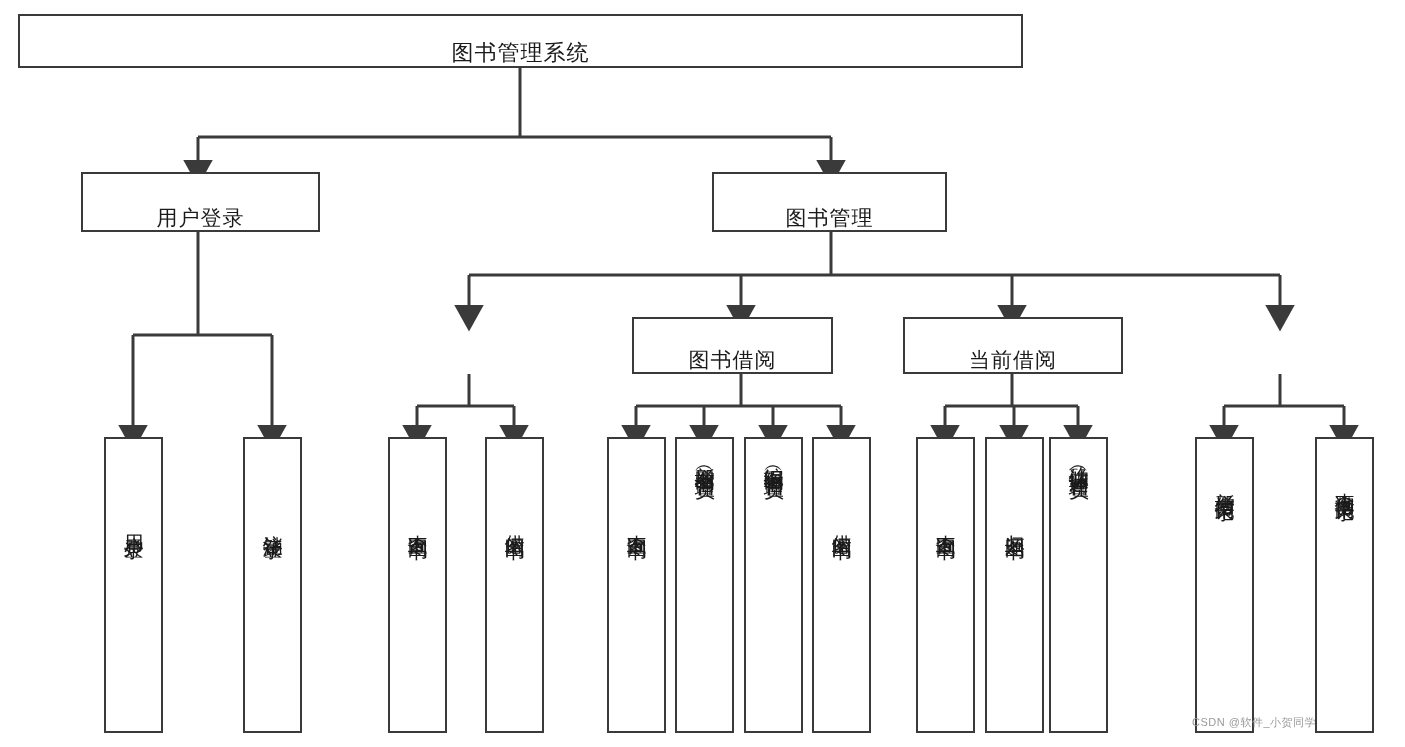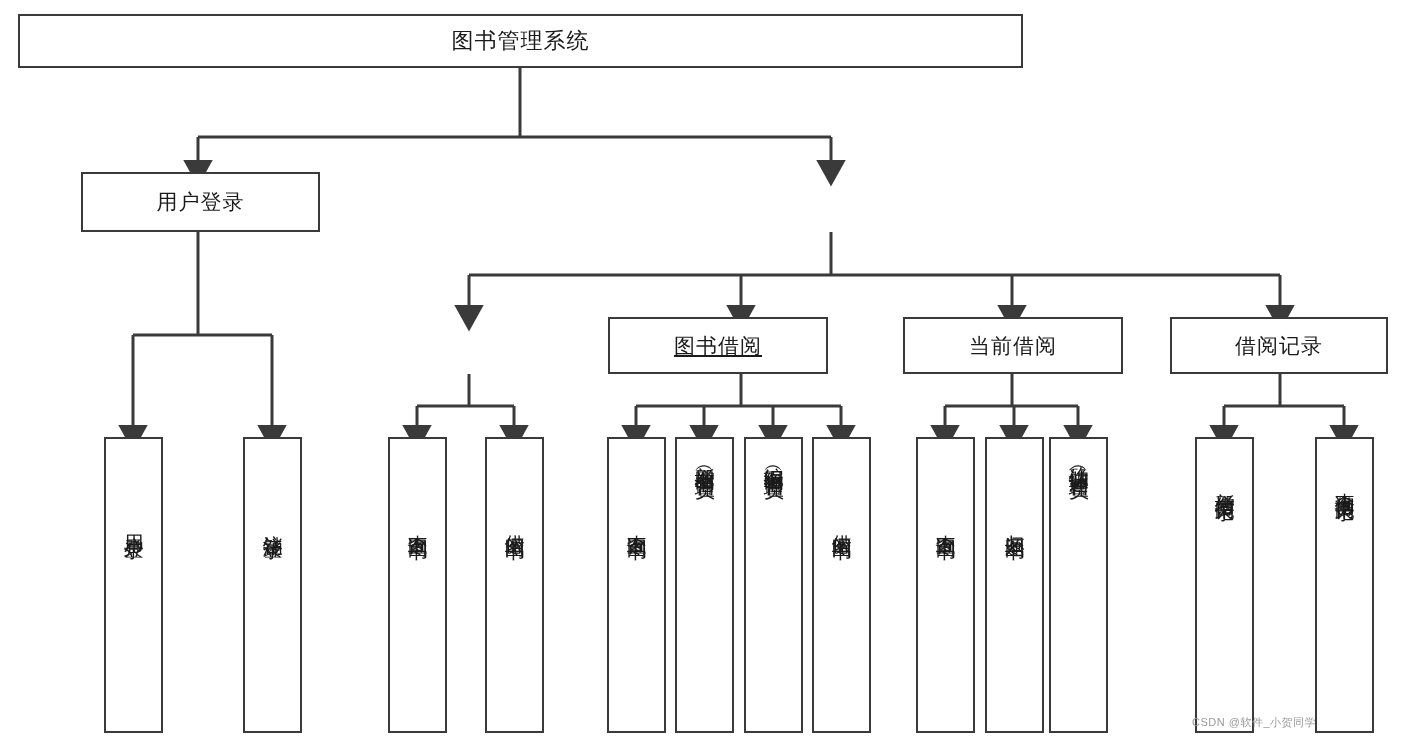--- a/index.html
+++ b/index.html
@@ -25,21 +25,21 @@
     width: 1405px;
     height: 747px;
     pointer-events: none;
   }
   .node {
     position: absolute;
     box-sizing: border-box;
     background: #ffffff;
     border: 2.5px solid #3a3a3a;
     display: flex;
-    align-items: center;
+    align-items: flex-end;
     justify-content: center;
     color: #1a1a1a;
   }
   .node.horiz {
     font-size: 21px;
     letter-spacing: 1px;
     line-height: 1.2;
   }
   .node.root {
     font-size: 22px;
@@ -121,29 +121,29 @@
     </g>
   </svg>
 
   <div class="node root horiz" style="left:18px; top:14px; width:1005px; height:54px;">
     <span>图书管理系统</span>
   </div>
 
   <div class="node horiz" style="left:81px; top:172px; width:239px; height:60px;">
     <span>用户登录</span>
   </div>
+  <div class="node horiz" style="left:712px; top:172px; width:235px; height:60px;">
+    <span>图书管理</span>
+  </div>
 
-  <div class="node horiz" style="left:608px; top:317px; width:220px; height:57px;text-decoration:underline;">
+  <div class="node horiz" style="left:632px; top:317px; width:201px; height:57px;">
     <span>图书借阅</span>
   </div>
   <div class="node horiz" style="left:903px; top:317px; width:220px; height:57px;">
     <span>当前借阅</span>
-  </div>
-  <div class="node horiz" style="left:1170px; top:317px; width:218px; height:57px;">
-    <span>借阅记录</span>
   </div>
 
   <div class="node leaf" style="left:104px; top:437px; width:59px; height:296px; padding-top:80px;">
     <span class="vtext">用户登录</span>
   </div>
   <div class="node leaf" style="left:243px; top:437px; width:59px; height:296px; padding-top:80px;">
     <span class="vtext">注销登录</span>
   </div>
 
   <div class="node leaf" style="left:388px; top:437px; width:59px; height:296px; padding-top:80px;">

